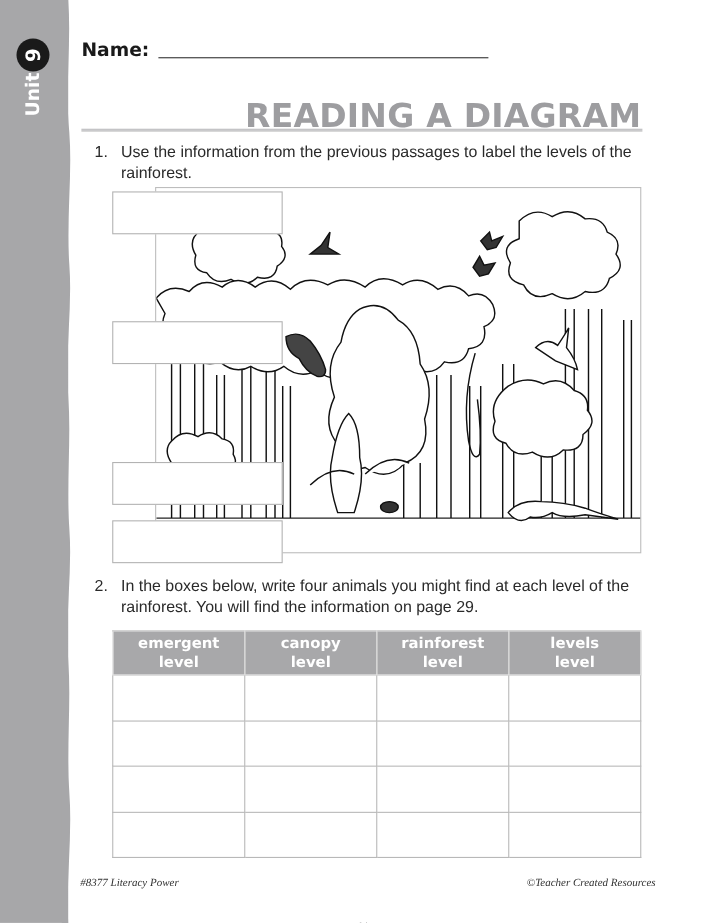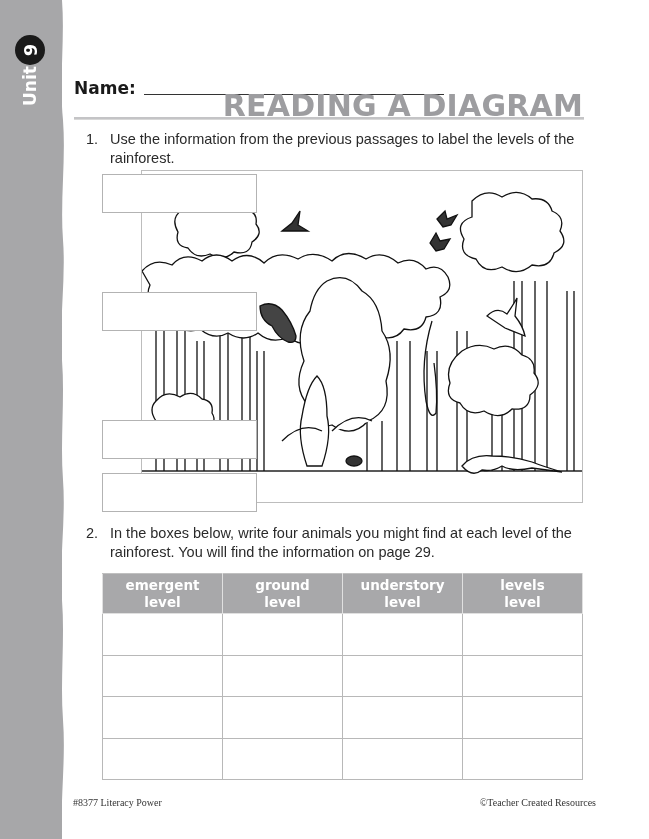--- a/index.html
+++ b/index.html
@@ -19,21 +19,21 @@
       transform: rotate(-90deg);
     }
     .unit-word {
       position: absolute; left: 30px; top: 86px;
       transform: translate(-50%, -50%) rotate(-90deg);
       color: #ffffff; font-weight: bold; font-size: 17px; white-space: nowrap;
       font-family: "DejaVu Sans", sans-serif;
     }
 
     .name-row { position: absolute; left: 74px; top: 36px; display: flex; align-items: flex-end; }
-    .name-label { font-family: "DejaVu Sans", sans-serif; font-weight: bold; font-size: 17px; color: #1a1a1a; margin-top: 42px; }
+    .name-label { font-family: "DejaVu Sans", sans-serif; font-weight: bold; font-size: 17px; color: #1a1a1a; }
     .name-line { width: 300px; height: 1px; background: #333; margin-left: 8px; margin-bottom: 3px; }
 
     .page-title {
       position: absolute; right: 66px; top: 88px;
       font-family: "DejaVu Sans", sans-serif; font-weight: bold; font-size: 30px;
       color: #9d9da0; letter-spacing: 0.2px;
     }
     .title-rule { position: absolute; left: 74px; top: 117px; width: 510px; height: 3px; border-top: 2px solid #c4c4c6; border-bottom: 1px solid #d8d8d8; }
 
     .question { position: absolute; left: 86px; font-family: "Liberation Sans", sans-serif; font-size: 14.5px; line-height: 19px; color: #2a2a2a; }
@@ -46,21 +46,21 @@
     .label-box { position: absolute; left: 102px; width: 155px; height: 39px; background: #fff; border: 1.5px solid #b3b3b3; }
 
     .animals-table { position: absolute; left: 102px; top: 573px; width: 481px; border-collapse: collapse; }
     .animals-table th {
       background: #a8a8aa; color: #ffffff; font-family: "DejaVu Sans", sans-serif; font-weight: bold;
       font-size: 13.5px; line-height: 17px; height: 40px; border: 1px solid #e0e0e0; text-align: center; width: 25%;
       border-top: 1px solid #c0c0c0;
     }
     .animals-table td { height: 41.5px; border: 1px solid #bdbdbd; border-color: #b8b8b8; }
 
-    .footer { position: absolute; top: 797px; font-family: "Liberation Serif", serif; font-size: 10px; color: #333; }
+    .footer { position: absolute; top: 797px; font-family: "Liberation Serif", serif; font-style: italic; font-size: 10px; color: #333; }
     .footer-left { left: 73px; }
     .footer-center { left: 324px; margin-top: 40px; }
     .footer-right { right: 53px; }
   </style>
 </head>
 <body>
 
 <div class="side-tab"></div>
 <svg class="side-tab-edge" viewBox="0 0 12 839" preserveAspectRatio="none">
   <path d="M0,0 L6,0 C9,40 3,80 7,120 C10,160 4,200 7,240 C10,280 3,320 6,360 C9,400 4,440 7,480 C10,520 3,560 6,600 C9,640 4,680 7,720 C10,760 4,800 6,839 L0,839 Z" fill="#a7a7a9"></path>
@@ -140,22 +140,22 @@
 
 <div class="question q2">
   <span class="num">2.</span>
   <span class="text">In the boxes below, write four animals you might find at each level of the rainforest.  You will find the information on page 29.</span>
 </div>
 
 <table class="animals-table">
   <thead>
     <tr>
       <th><span>emergent</span><br><span>level</span></th>
-      <th><span>ground</span><br><span>level</span></th>
-      <th><span>understory</span><br><span>level</span></th>
+      <th><span>canopy</span><br><span>level</span></th>
+      <th><span>rainforest</span><br><span>level</span></th>
       <th><span>levels</span><br><span>level</span></th>
     </tr>
   </thead>
   <tbody>
     <tr>
       <td></td>
       <td></td>
       <td></td>
       <td></td>
     </tr>

